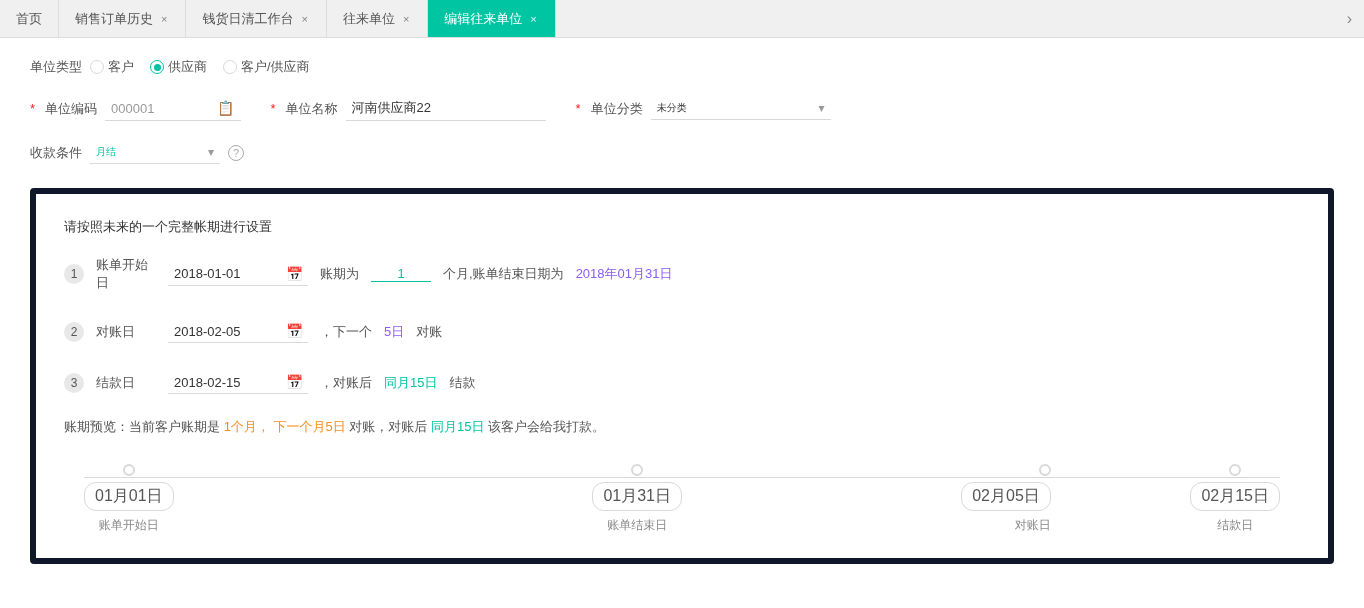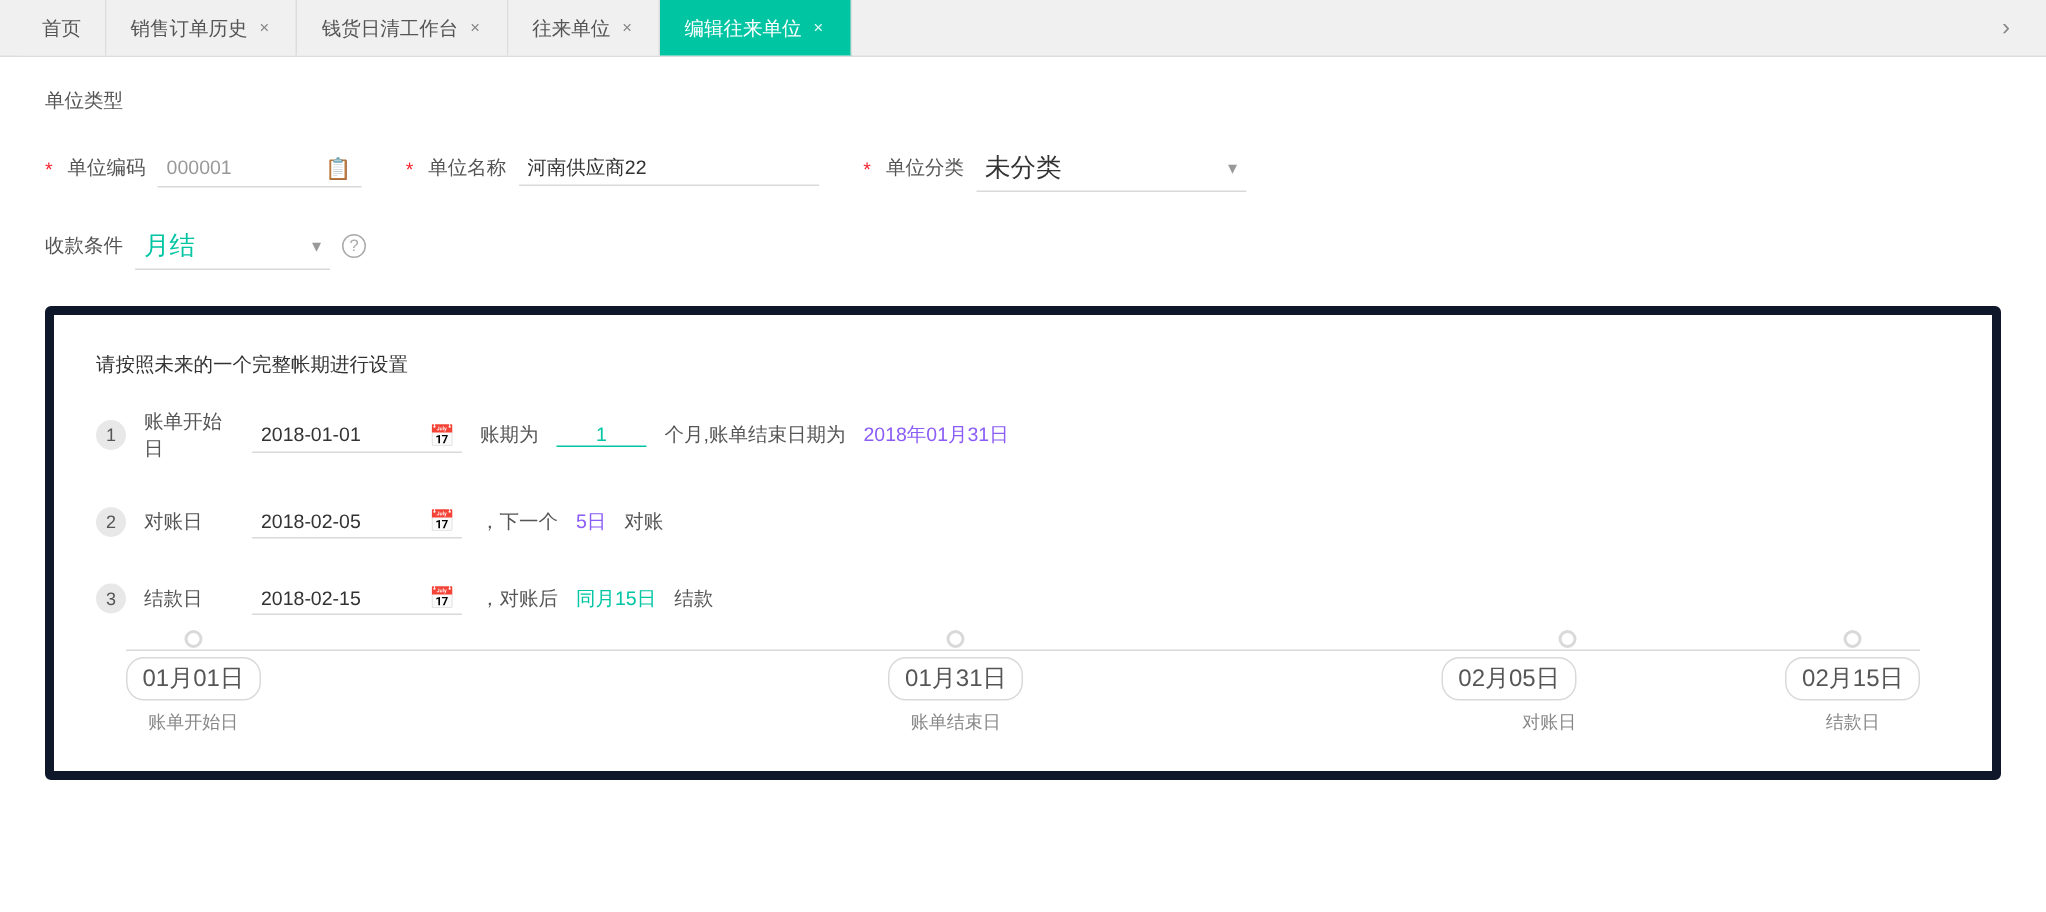--- a/index.html
+++ b/index.html
@@ -5,21 +5,21 @@
     * { box-sizing: border-box; margin: 0; padding: 0; }
     body { font-family: "Microsoft YaHei", "PingFang SC", sans-serif; font-size: 13px; background: #f5f5f5; color: #333; }
 
     
     .tab-bar {
       display: flex;
       align-items: flex-end;
       background: #f0f0f0;
       border-bottom: 1px solid #ddd;
       height: 38px;
-      padding: 0 12px;
+      padding: 0 0;
     }
     .tab {
       display: flex;
       align-items: center;
       padding: 0 16px;
       height: 100%;
       cursor: pointer;
       font-size: 13px;
       color: #555;
       border-right: 1px solid #ddd;
@@ -152,21 +152,21 @@
       display: flex;
       align-items: center;
       border-bottom: 1px solid #d9d9d9;
       padding: 4px 6px;
       cursor: pointer;
       min-width: 120px;
       gap: 6px;
     }
     .select-value {
       flex: 1;
-      font-size: 17px;
+      font-size: 10px;
     }
     .select-value.teal { color: #00c5a3; }
     .chevron-down {
       color: #999;
       font-size: 12px;
     }
     .help-icon {
       width: 16px;
       height: 16px;
       border-radius: 50%;
@@ -339,20 +339,34 @@
     <span class="close-btn">×</span>
   </div>
   <div class="tab-more">›</div>
 </div>
 
 <div class="main-content">
 
   <div class="form-row">
     <div class="form-group">
       <span class="form-label">单位类型</span>
+      <div class="radio-group">
+        <label class="radio-item">
+          <div class="radio-circle"></div>
+          <span>客户</span>
+        </label>
+        <label class="radio-item">
+          <div class="radio-circle checked"></div>
+          <span>供应商</span>
+        </label>
+        <label class="radio-item">
+          <div class="radio-circle"></div>
+          <span>客户/供应商</span>
+        </label>
+      </div>
     </div>
   </div>
 
   <div class="form-row">
     <div class="form-group">
       <span class="required-star">*</span>
       <span class="form-label">单位编码</span>
       <div class="input-with-icon">
         <input type="text" style="width: 100px; color: rgb(153, 153, 153);" value="000001">
         <span class="calendar-icon">📋</span>
@@ -417,20 +431,28 @@
       <span class="row-label">结款日</span>
       <div class="row-date-input">
         <input type="text" value="2018-02-15" style="">
         <span class="calendar-icon">📅</span>
       </div>
       <span class="row-suffix">，对账后</span>
       <span class="row-suffix highlight-teal">同月15日</span>
       <span class="row-suffix">结款</span>
     </div>
 
+    <div class="preview-text" style="margin-top: 24px;">
+      <span>账期预览：当前客户账期是</span>
+      <span class="orange">1个月，</span>
+      <span class="orange">下一个月5日</span>
+      <span>对账，对账后</span>
+      <span class="teal">同月15日</span>
+      <span> 该客户会给我打款。</span>
+    </div>
 
     <div class="timeline-container">
       <div class="timeline-line"></div>
       <div class="timeline-points">
 
         <div class="tl-item" style="flex:1; align-items:flex-start;">
           <div style="display:flex; flex-direction:column; align-items:center;">
             <div class="tl-dot"></div>
             <div class="tl-badge">01月01日</div>
             <div class="tl-sub-label">账单开始日</div>

